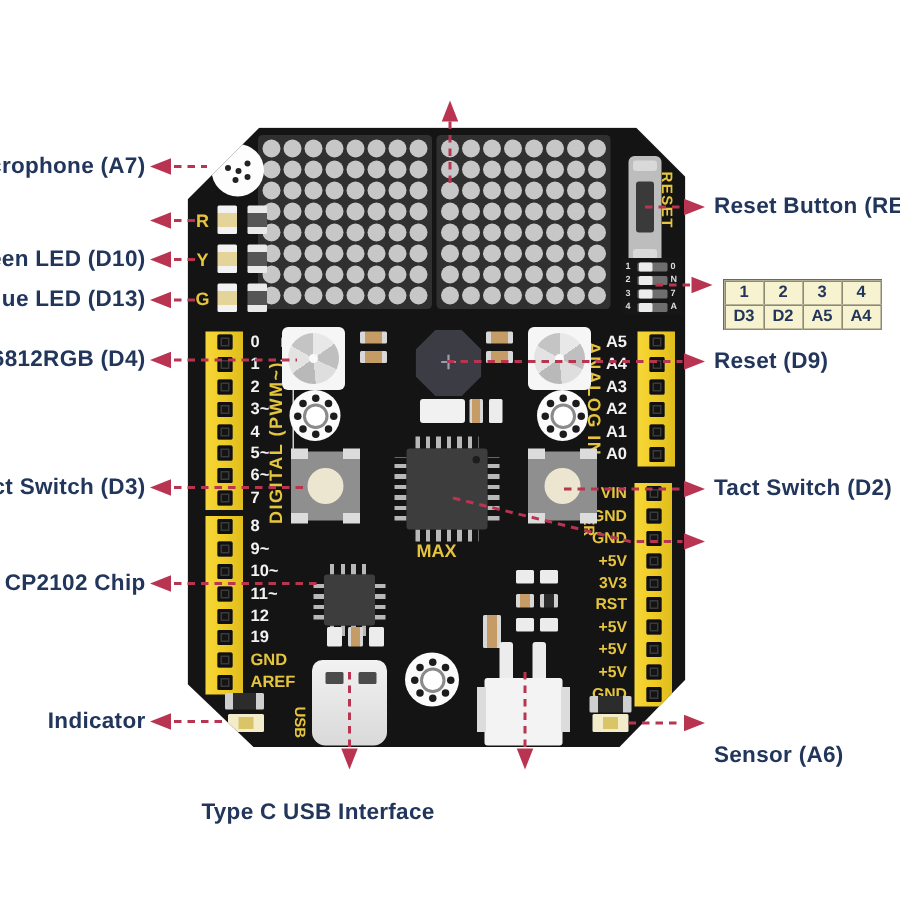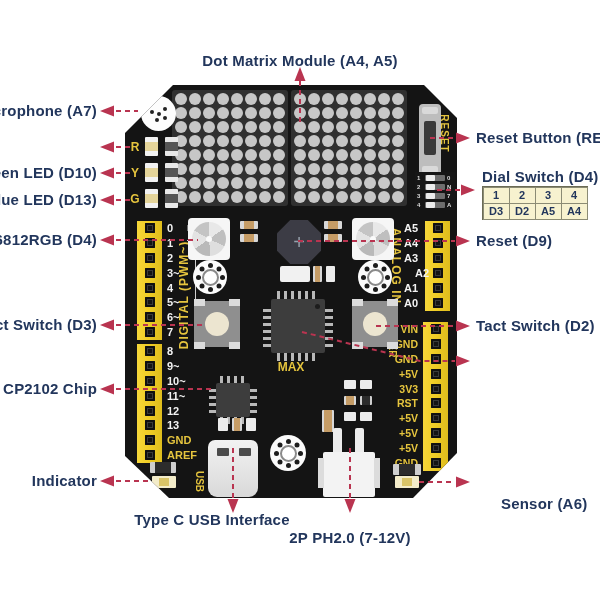--- a/index.html
+++ b/index.html
@@ -359,21 +359,21 @@
         <div class="pinrow">
         <span class="pad" style="left:8px"></span>
         <span class="pin-label" style="left:30px">11~</span>
       </div>
         <div class="pinrow">
         <span class="pad" style="left:8px"></span>
         <span class="pin-label" style="left:30px">12</span>
       </div>
         <div class="pinrow">
         <span class="pad" style="left:8px"></span>
-        <span class="pin-label" style="left:30px">13</span>
+        <span class="pin-label" style="left:30px">19</span>
       </div>
         <div class="pinrow gold">
         <span class="pad" style="left:8px"></span>
         <span class="pin-label" style="left:30px">GND</span>
       </div>
         <div class="pinrow gold">
         <span class="pad" style="left:8px"></span>
         <span class="pin-label" style="left:30px">AREF</span>
       </div>
       </div>
@@ -388,21 +388,21 @@
       </div>
         <div class="pinrow">
         <span class="pin-label" style="left:0">A4</span>
         <span class="pad" style="left:43px"></span>
       </div>
         <div class="pinrow">
         <span class="pin-label" style="left:0">A3</span>
         <span class="pad" style="left:43px"></span>
       </div>
         <div class="pinrow">
-        <span class="pin-label" style="left:11px">A2</span>
+        <span class="pin-label" style="left:0">A2</span>
         <span class="pad" style="left:43px"></span>
       </div>
         <div class="pinrow">
         <span class="pin-label" style="left:0">A1</span>
         <span class="pad" style="left:43px"></span>
       </div>
         <div class="pinrow">
         <span class="pin-label" style="left:0">A0</span>
         <span class="pad" style="left:43px"></span>
       </div>
@@ -564,45 +564,42 @@
       <polygon points="470,361 456,355.5 456,366.5"></polygon>
     <path d="M419 482 H455"></path>
       <polygon points="470,482 456,476.5 456,487.5"></polygon>
 
     <path d="M233 448 V499"></path>
       <polygon points="233,513 227.5,499 238.5,499"></polygon>
     <path d="M350 448 V499"></path>
       <polygon points="350,513 344.5,499 355.5,499"></polygon>
   </svg>
 
-  <div class="lbl c" style="left:150px;top:52px;width:300px">Dot Matrix Module (A4, A5)</div>
 
   <div class="lbl r" style="right:503px;top:102px">Microphone (A7)</div>
   <div class="lbl r" style="right:503px;top:164px">Green LED (D10)</div>
   <div class="lbl r" style="right:503px;top:191px">Blue LED (D13)</div>
   <div class="lbl r" style="right:503px;top:231px">6812RGB (D4)</div>
   <div class="lbl r" style="right:503px;top:316px">Tact Switch (D3)</div>
   <div class="lbl r" style="right:503px;top:380px">CP2102 Chip</div>
   <div class="lbl r" style="right:503px;top:472px">Indicator</div>
 
   <div class="lbl" style="left:476px;top:129px">Reset Button (RESET)</div>
-  <div class="lbl" style="left:482px;top:168px">Dial Switch (D4)</div>
   <div class="dial-table" style="left:482px;top:186px">
     <div class="dial-row">
         <span class="dial-cell">1</span>
         <span class="dial-cell">2</span>
         <span class="dial-cell">3</span>
         <span class="dial-cell">4</span>
       </div>
     <div class="dial-row">
         <span class="dial-cell">D3</span>
         <span class="dial-cell">D2</span>
         <span class="dial-cell">A5</span>
         <span class="dial-cell">A4</span>
       </div>
   </div>
   <div class="lbl" style="left:476px;top:232px">Reset (D9)</div>
   <div class="lbl" style="left:476px;top:317px">Tact Switch (D2)</div>
-  <div class="lbl" style="left:501px;top:495px">Sensor (A6)</div>
-
-  <div class="lbl c" style="left:112px;top:511px;width:200px">Type C USB Interface</div>
-  <div class="lbl c" style="left:250px;top:529px;width:200px">2P PH2.0 (7-12V)</div>
+  <div class="lbl" style="left:476px;top:495px">Sensor (A6)</div>
+
+  <div class="lbl c" style="left:112px;top:533px;width:200px">Type C USB Interface</div>
 </div>
 
 </body></html>

